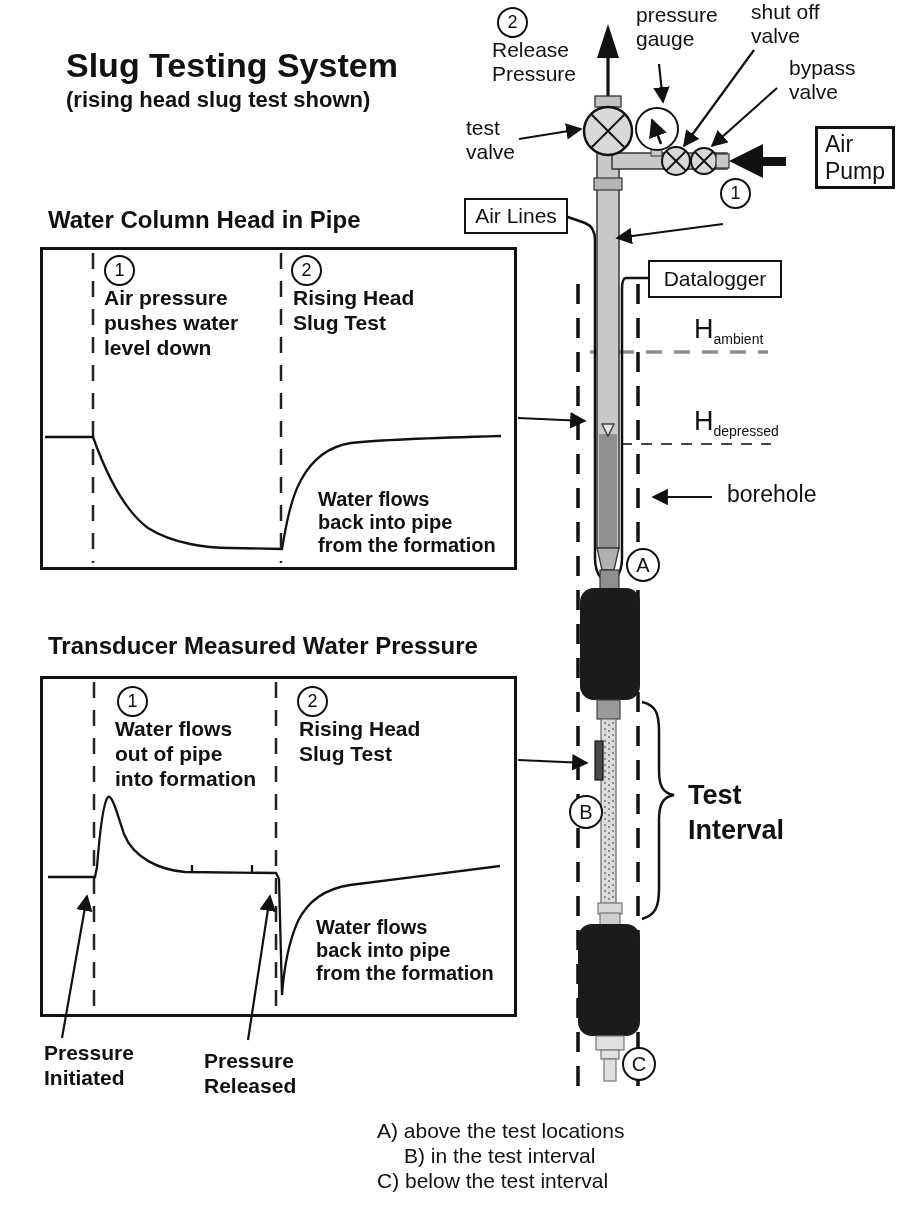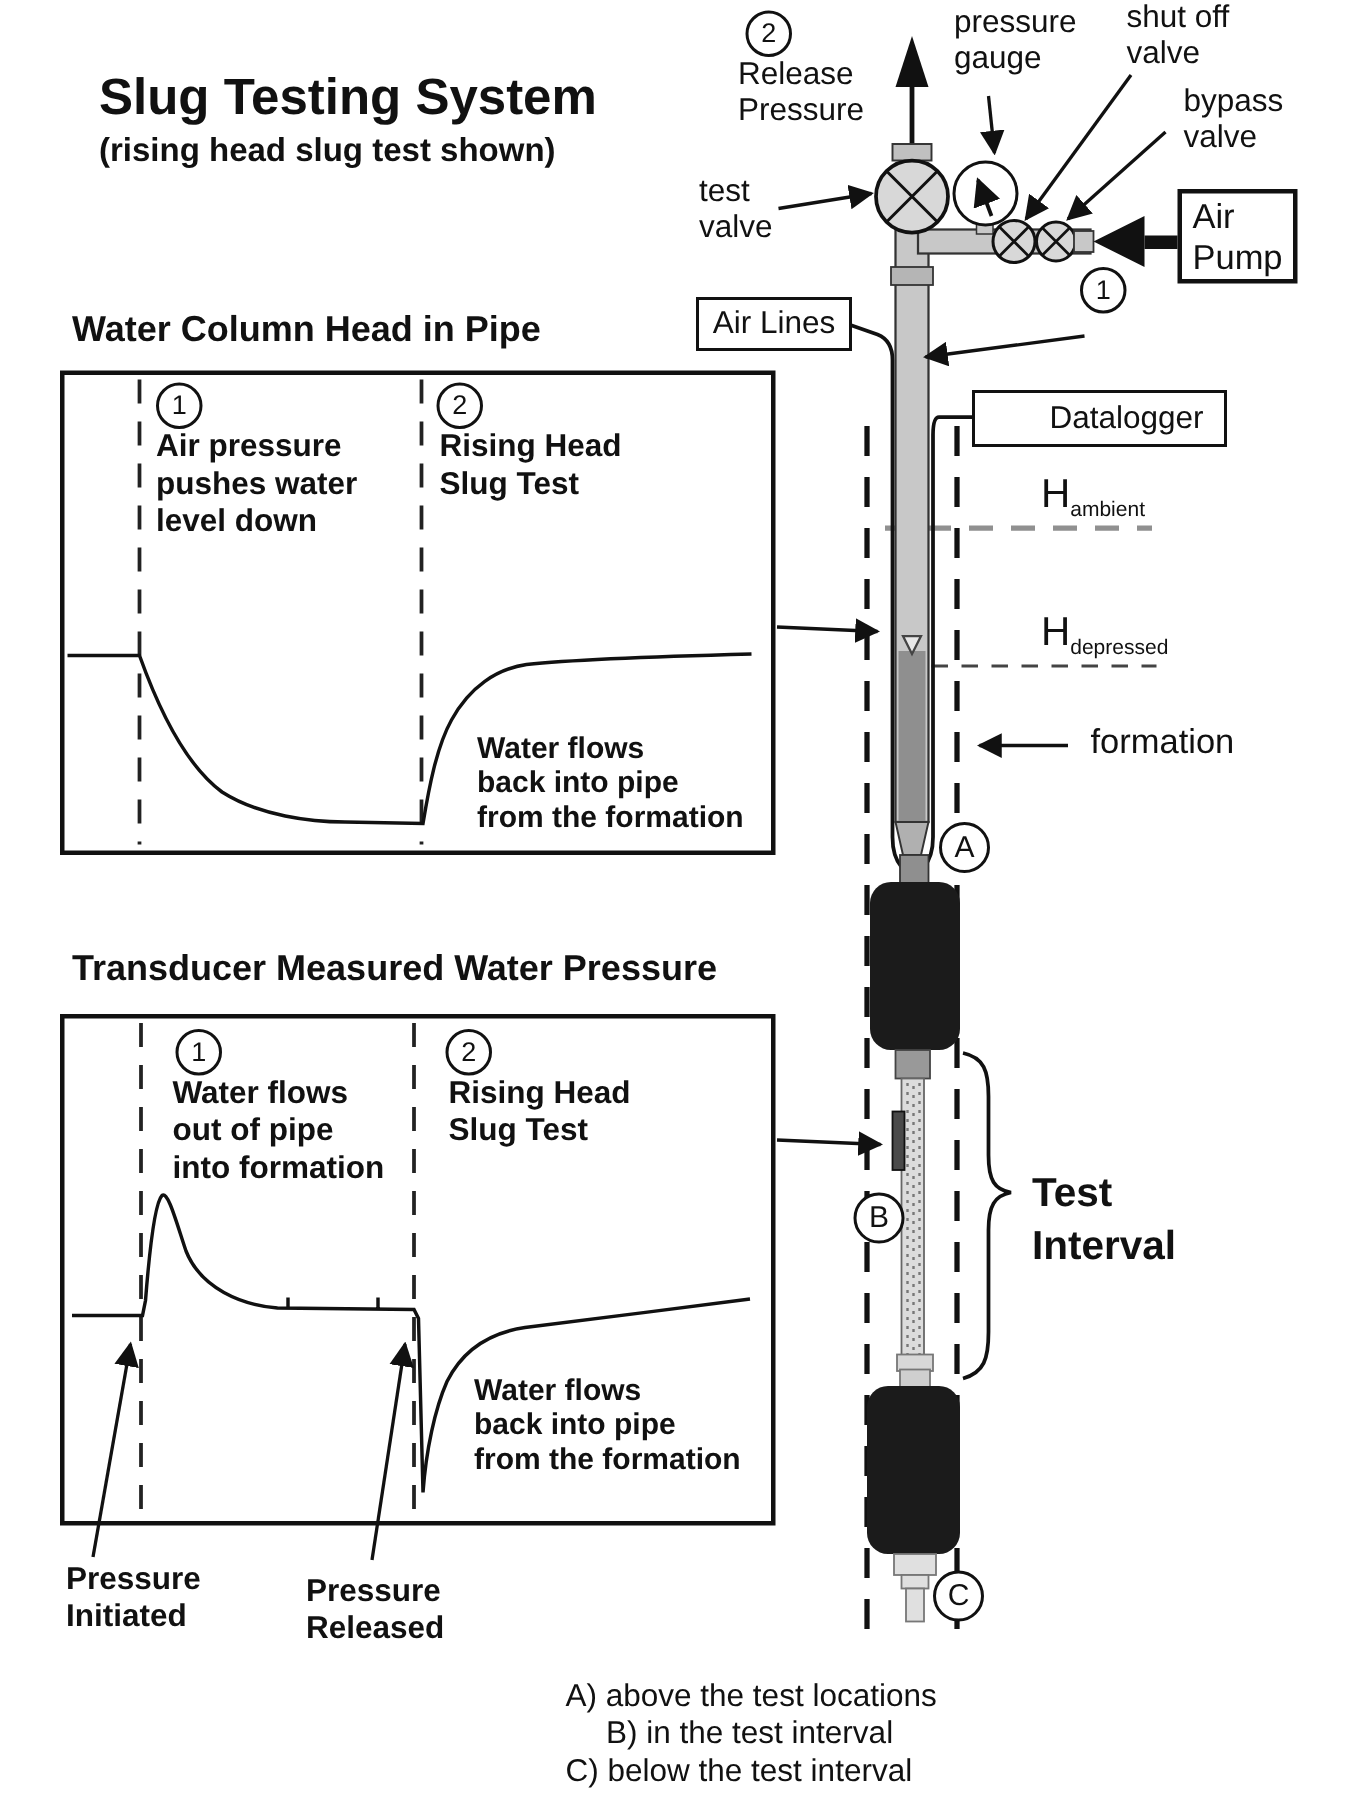--- a/index.html
+++ b/index.html
@@ -72,36 +72,36 @@
 
   <div class="circ" style="left:497px;top:7px;width:27px;height:27px;">2</div>
   <div class="lbl" style="left:492px;top:38px;font-size:21px;">Release
 Pressure</div>
   <div class="lbl" style="left:636px;top:3px;font-size:21px;">pressure
 gauge</div>
   <div class="lbl" style="left:751px;top:0px;font-size:21px;">shut off
 valve</div>
   <div class="lbl" style="left:789px;top:56px;font-size:21px;">bypass
 valve</div>
-  <div class="boxed" style="position:absolute;left:785px;top:126px;width:74px;height:57px;border-width:3px;">
+  <div class="boxed" style="position:absolute;left:815px;top:126px;width:74px;height:57px;border-width:3px;">
     <div class="lbl" style="position:static;font-size:23px;line-height:1.15;">Air
 Pump</div>
   </div>
   <div class="lbl" style="left:466px;top:116px;font-size:21px;">test
 valve</div>
   <div class="circ" style="left:720px;top:178px;width:27px;height:27px;">1</div>
   <div class="boxed" style="position:absolute;left:464px;top:198px;width:100px;height:32px;">
     <span style="font-size:21px;">Air Lines</span>
   </div>
-  <div class="boxed" style="position:absolute;left:648px;top:260px;width:130px;height:34px;padding-left:36px;">
+  <div class="boxed" style="position:absolute;left:648px;top:260px;width:130px;height:34px;">
     <span style="font-size:21px;">Datalogger</span>
   </div>
   <div class="lbl" style="left:694px;top:314px;"><span class="hmain">H</span><sub class="hsub">ambient</sub></div>
   <div class="lbl" style="left:694px;top:406px;"><span class="hmain">H</span><sub class="hsub">depressed</sub></div>
-  <div class="lbl" style="left:727px;top:482px;font-size:23px;">formation</div>
+  <div class="lbl" style="left:727px;top:482px;font-size:23px;">borehole</div>
   <div class="lbl b" style="left:688px;top:778px;font-size:27px;line-height:1.3;">Test
 Interval</div>
   <div class="circL" style="left:626px;top:548px;width:30px;height:30px;">A</div>
   <div class="circL" style="left:569px;top:795px;width:30px;height:30px;">B</div>
   <div class="circL" style="left:622px;top:1047px;width:30px;height:30px;">C</div>
 
   <div class="lbl" style="left:377px;top:1118px;font-size:21px;line-height:25.5px;">A) above the test locations</div>
   <div class="lbl" style="left:377px;top:1143px;font-size:21px;line-height:25.5px;margin-left:27px;">B) in the test interval</div>
   <div class="lbl" style="left:377px;top:1168px;font-size:21px;line-height:25.5px;">C) below the test interval</div>
 

